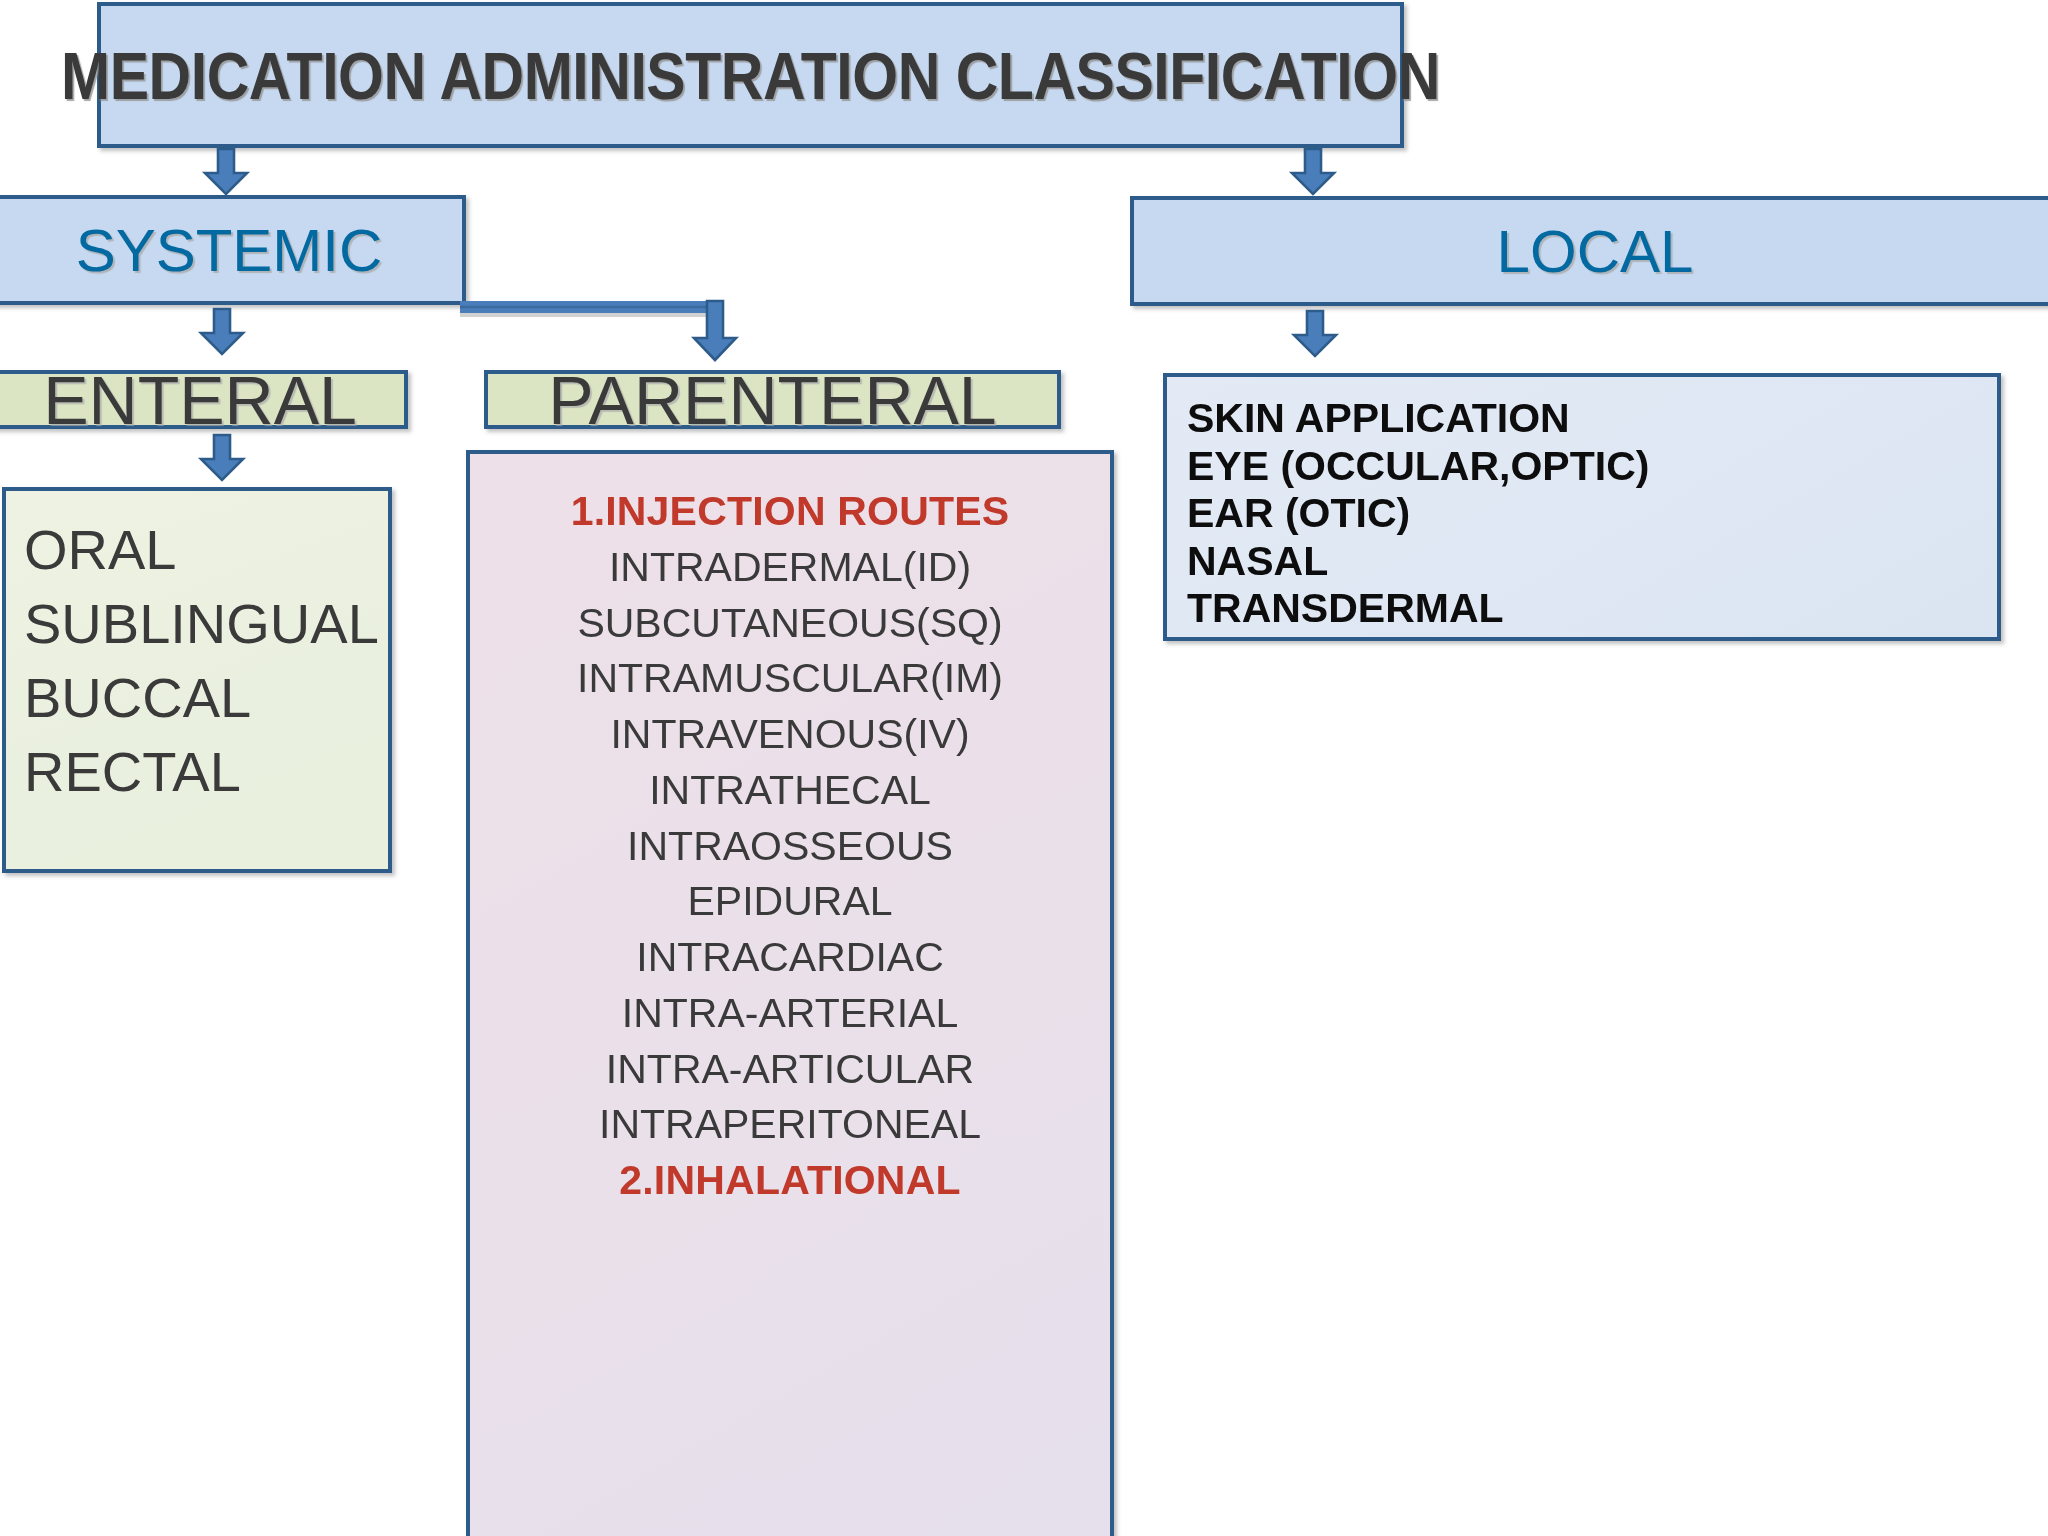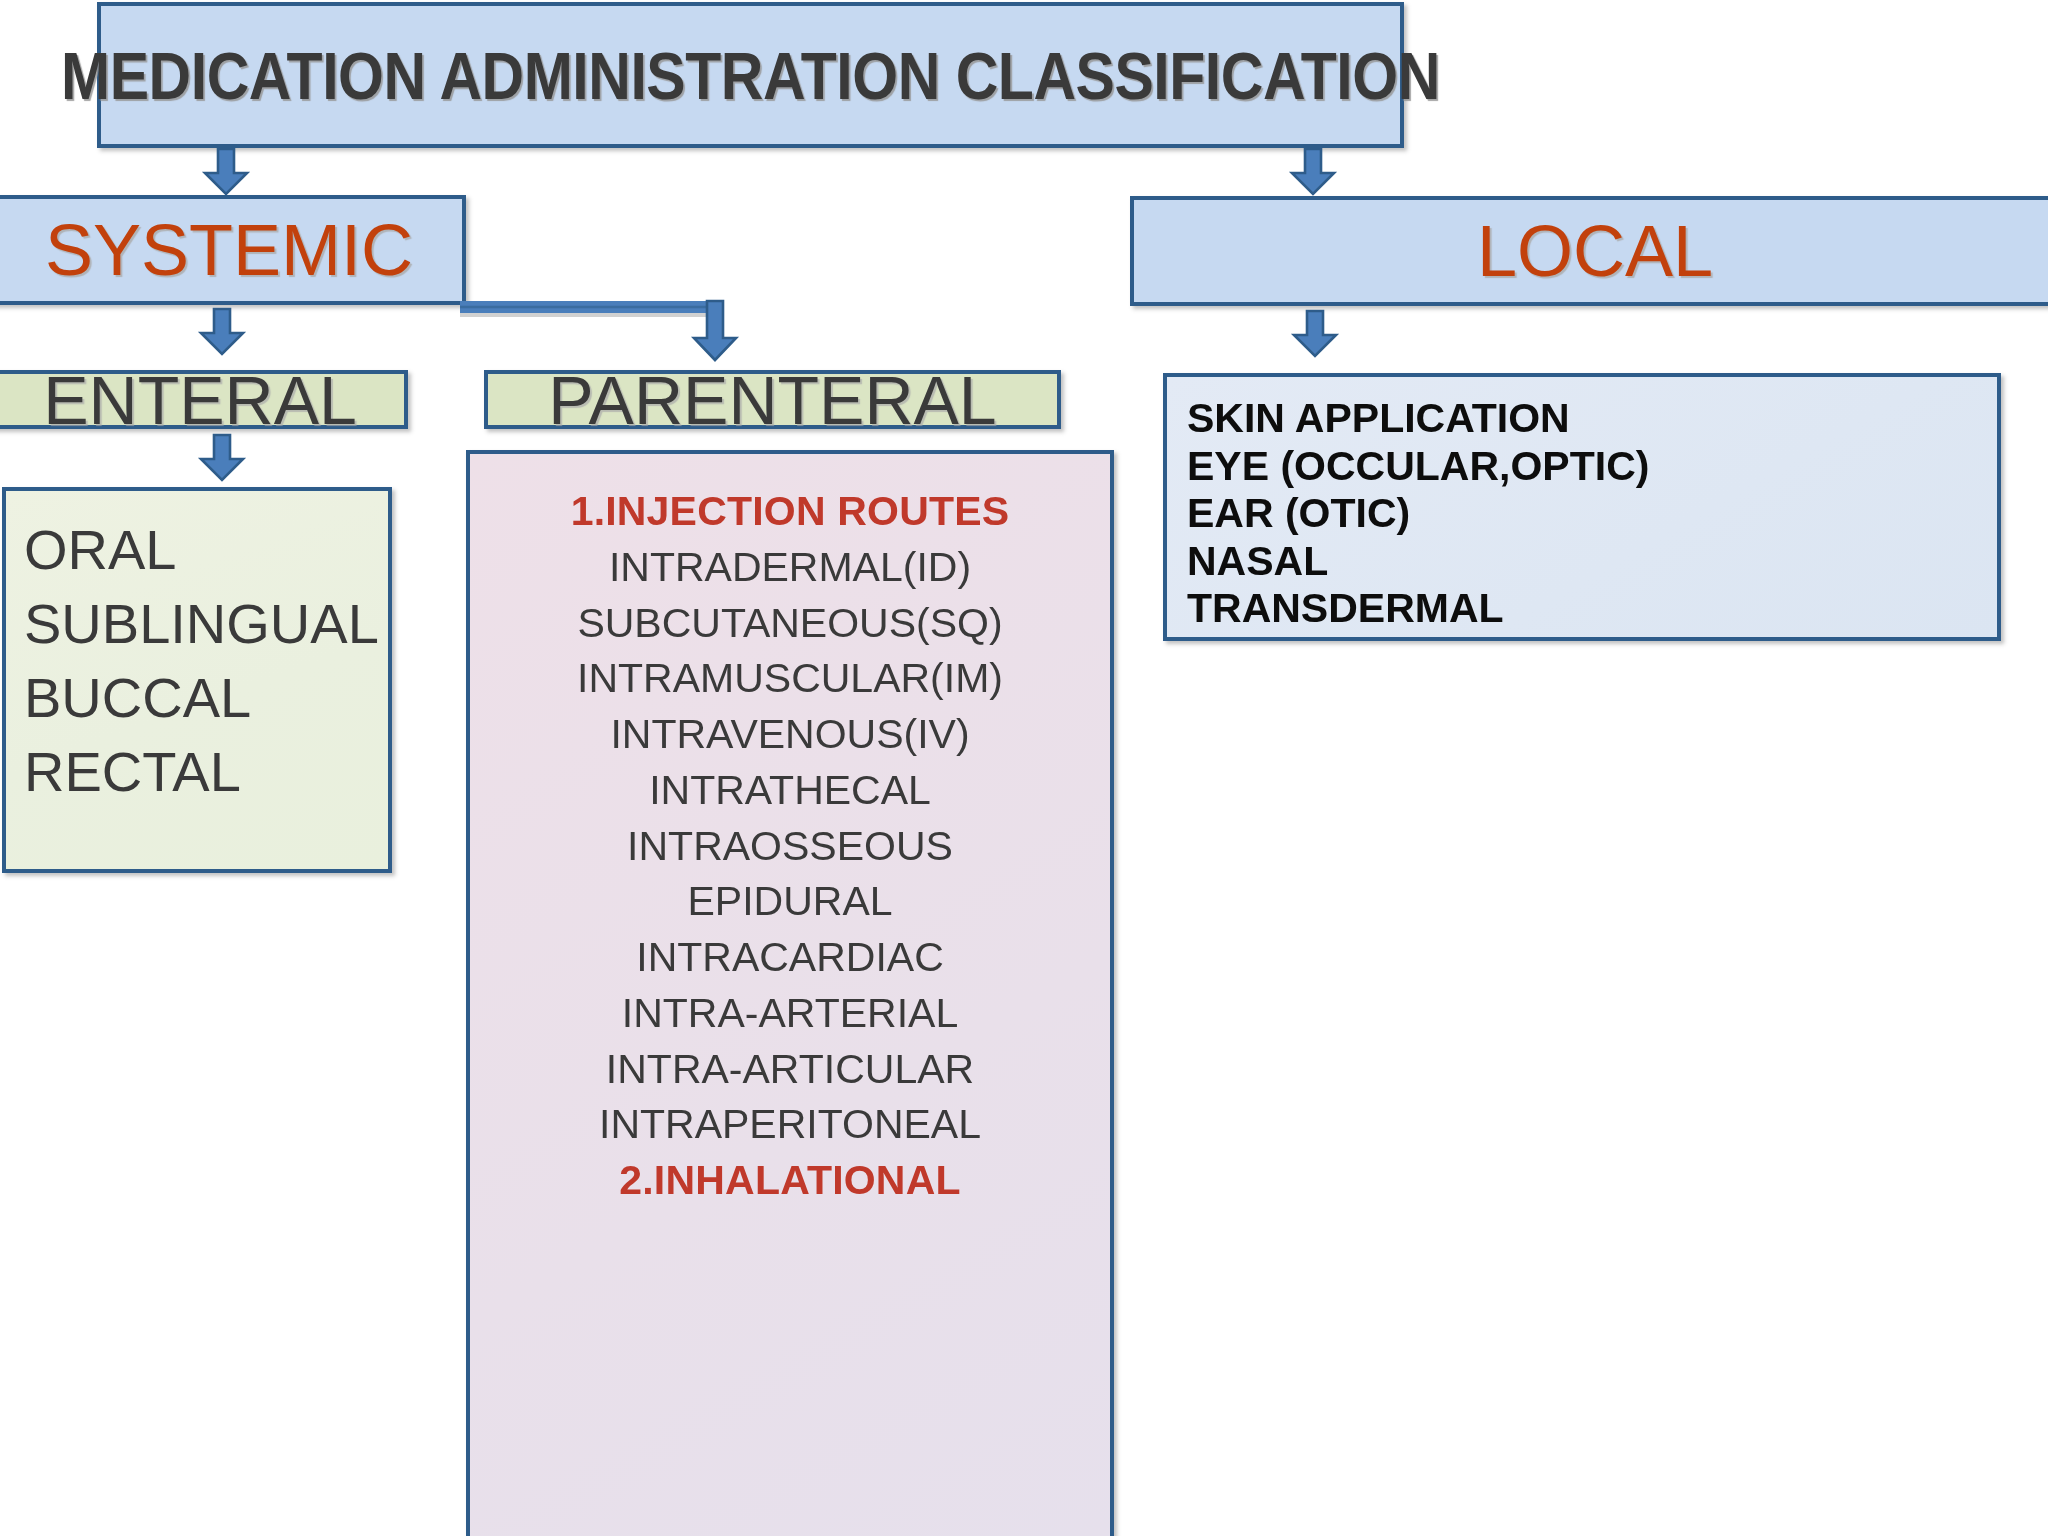--- a/index.html
+++ b/index.html
@@ -47,22 +47,22 @@
     left: -8px; top: 195px; width: 474px; height: 110px;
     background: #c6d9f1;
     display: flex; align-items: center; justify-content: center;
   }
   #local-box {
     left: 1130px; top: 196px; width: 930px; height: 110px;
     background: #c6d9f1;
     display: flex; align-items: center; justify-content: center;
   }
   .l1-text {
-    font-size: 72px;
-    color: #c2410c;
+    font-size: 60px;
+    color: #0369a1;
     text-shadow: 2px 2px 1px rgba(170,170,170,0.8);
     white-space: nowrap;
   }
 
   
   #enteral-box {
     left: -8px; top: 370px; width: 416px; height: 59px;
     background: #dbe5c4;
     display: flex; align-items: center; justify-content: center;
   }

